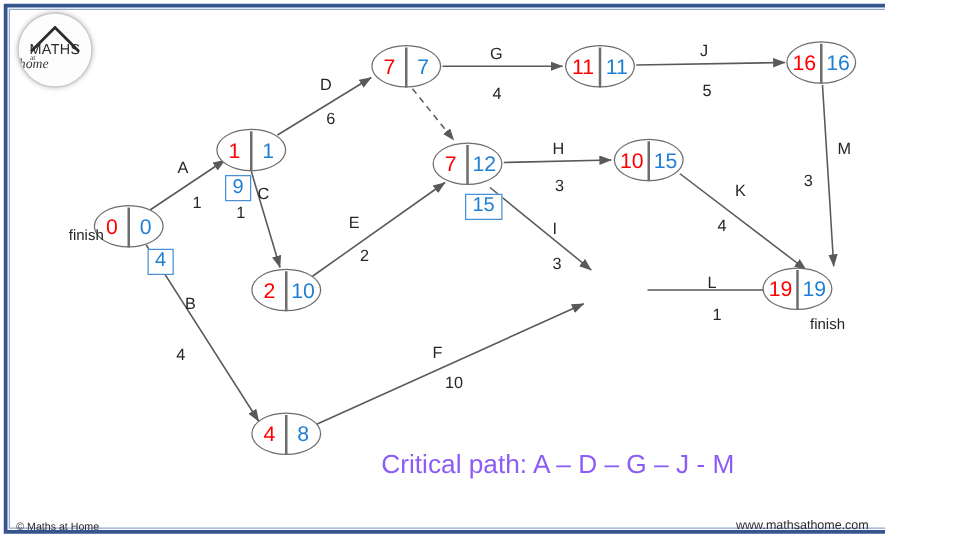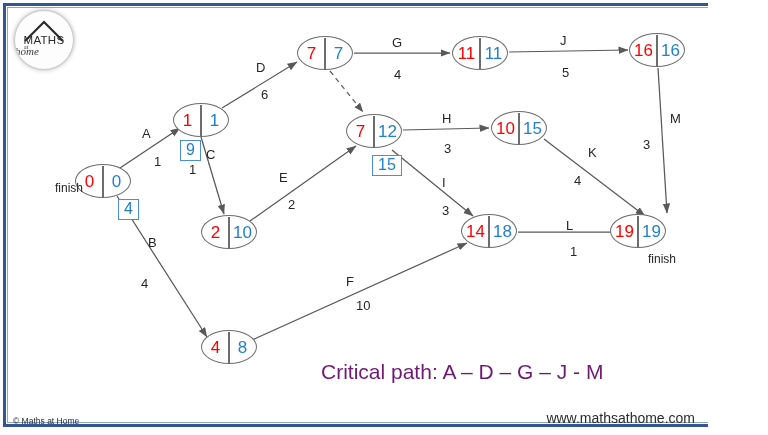--- a/index.html
+++ b/index.html
@@ -136,42 +136,42 @@
     white-space: nowrap;
     line-height: 1;
   }
   .lbl.act {  font-size: 13px; }
   .lbl.dur {  font-size: 13px; }
   .lbl.term { font-size: 12px; }
 
   
   .critical-path {
     position: absolute;
-    left: 321px;
+    left: 305px;
     top: 360px;
     font-size: 21px;
-    color: #701a75;
+    color: #8b5cf6;
     font-family: "Liberation Sans", sans-serif;
     white-space: nowrap;
   }
 
   
   .footer-left {
     position: absolute;
     left: 13px;
     bottom: 9px;
     font-size: 8.5px;
     color: #2b2b2b;
     font-family: "Liberation Sans", sans-serif;
   }
   .footer-right {
     position: absolute;
     right: 13px;
     bottom: 9px;
-    font-size: 14px;
+    font-size: 10px;
     color: #2b2b2b;
     font-family: "Liberation Sans", sans-serif;
   }
 </style>
 </head>
 <body>
 
 <div id="stage">
 
   <div class="frame-outer"></div>
@@ -269,25 +269,20 @@
     <div class="divider"></div>
     <div class="half right">11</div>
   </div>
 
   <div class="node" style="left:519px; top:128px;">
     <div class="half left">10</div>
     <div class="divider"></div>
     <div class="half right">15</div>
   </div>
 
-  <div class="node" style="left:489px; top:231px;">
-    <div class="half left">14</div>
-    <div class="divider"></div>
-    <div class="half right">18</div>
-  </div>
 
   <div class="node" style="left:657px; top:50px;">
     <div class="half left">16</div>
     <div class="divider"></div>
     <div class="half right">16</div>
   </div>
 
   <div class="node" style="left:638px; top:231px;">
     <div class="half left">19</div>
     <div class="divider"></div>

